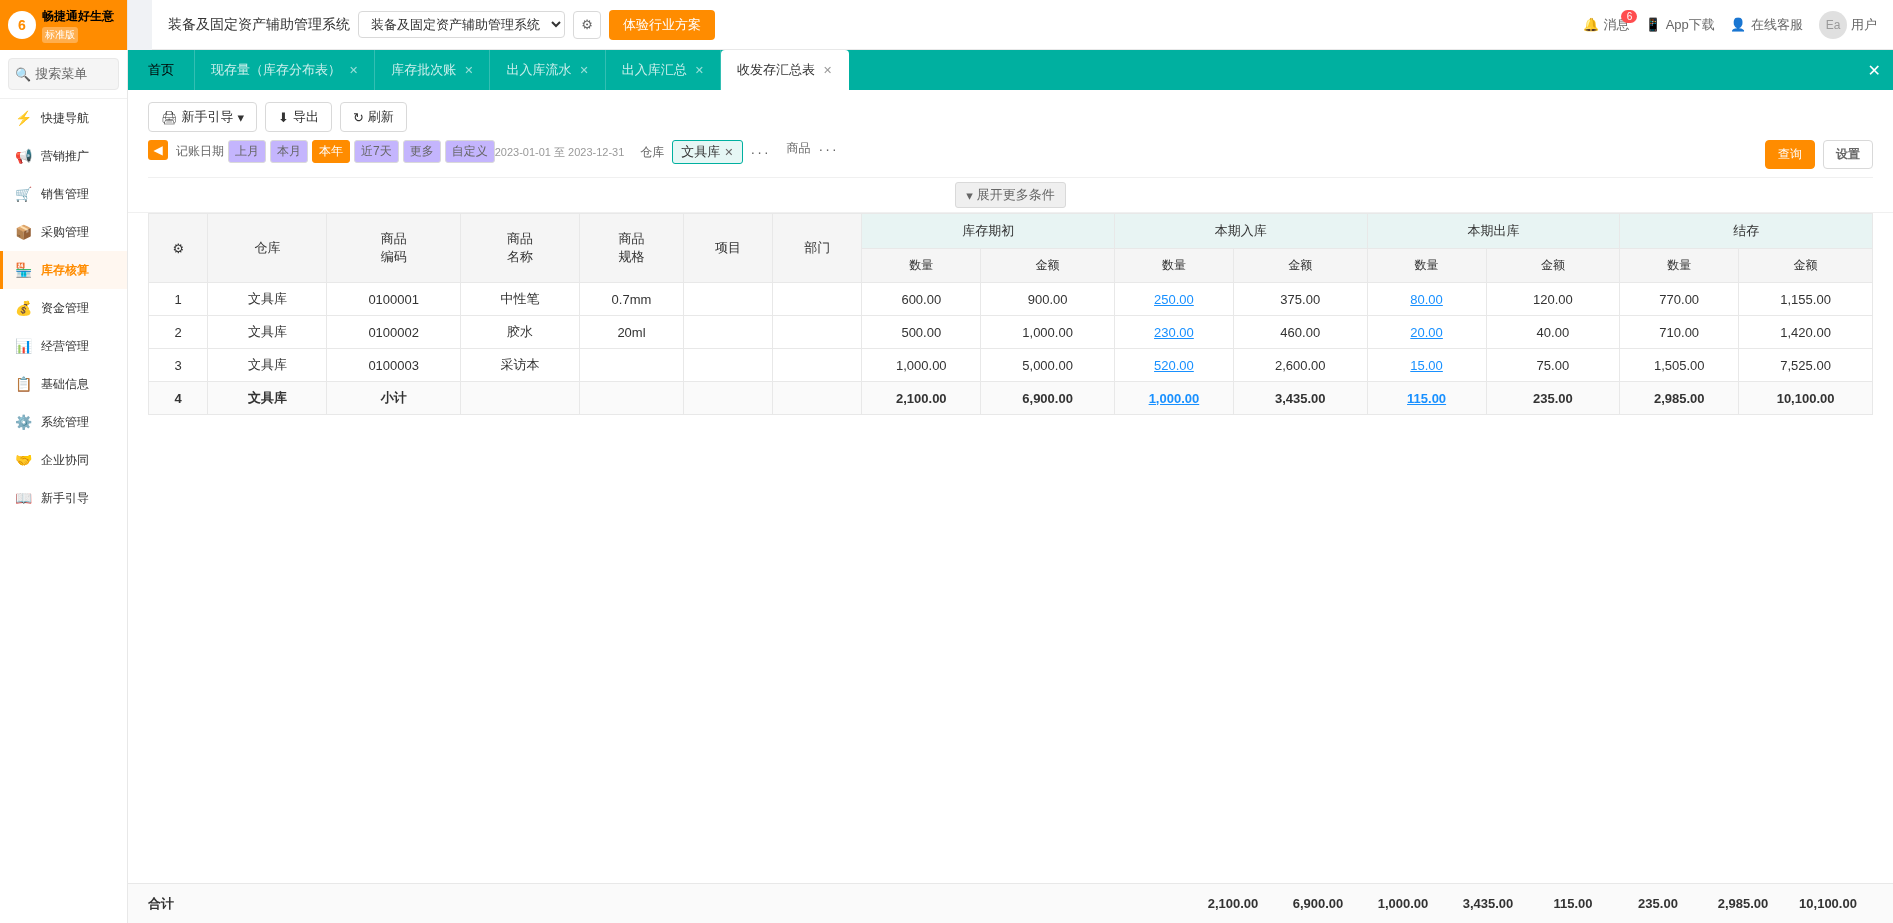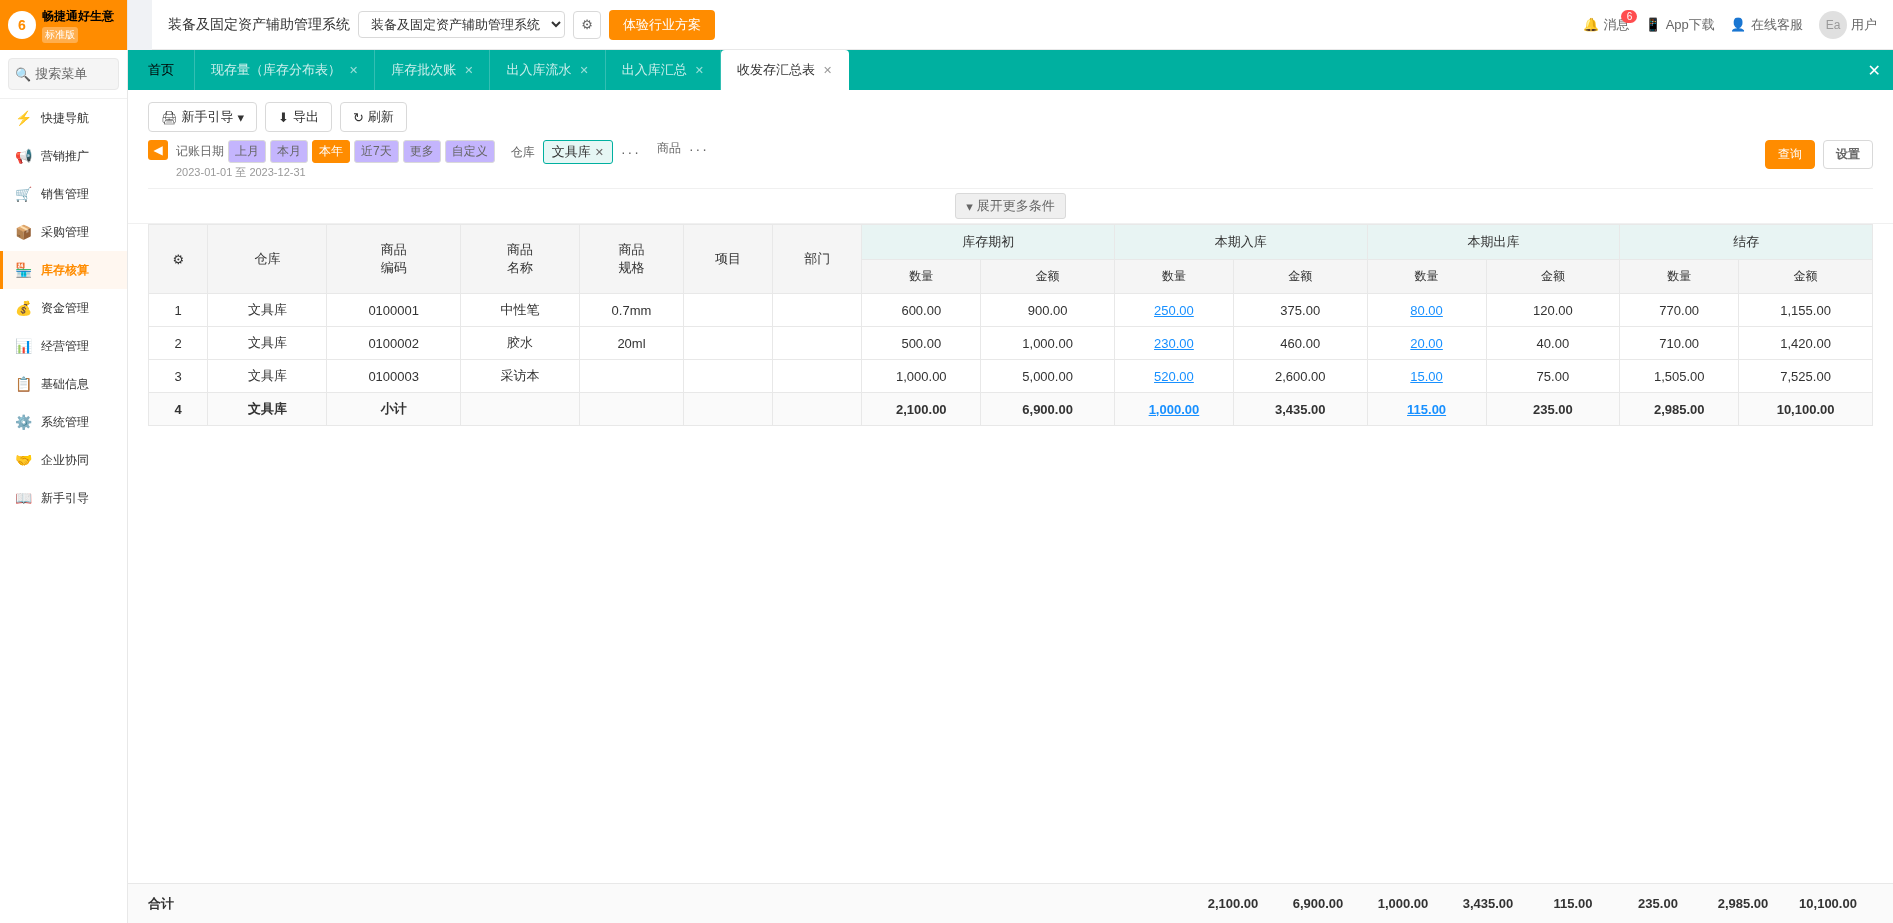--- a/index.html
+++ b/index.html
@@ -44,21 +44,21 @@
 
     
     .content { flex: 1; overflow: hidden; background: #f0f2f5; display: flex; flex-direction: column; }
     .page-container { background: #fff; margin: 0; flex: 1; display: flex; flex-direction: column; overflow: hidden; }
 
     
     .page-header { padding: 12px 20px 0; border-bottom: 1px solid #f0f0f0; }
     .page-title { font-size: 15px; font-weight: bold; color: #333; margin-bottom: 12px; }
     .filter-label { color: #666; font-size: 12px; white-space: nowrap; }
     .filter-collapse { width: 20px; height: 20px; background: #ff8c00; color: #fff; border-radius: 3px; display: flex; align-items: center; justify-content: center; cursor: pointer; font-size: 12px; flex-shrink: 0; }
-    .date-range { display: flex; flex-direction: column; }
+    .date-range { display: flex; flex-direction: row; align-items: center; }
     .date-btns { display: flex; gap: 4px; align-items: center; }
     .date-btn { padding: 2px 6px; border: 1px solid #d9d9d9; border-radius: 3px; cursor: pointer; color: #666; font-size: 12px; background: #c4b5fd; }
     .date-btn.active { background: #ff8c00; color: #fff; border-color: #ff8c00; }
     .date-range-text { font-size: 11px; color: #999; margin-top: 2px; }
     .warehouse-tag { background: #e6f7f5; border: 1px solid #00b0a0; border-radius: 3px; padding: 2px 8px; color: #333; font-size: 12px; display: flex; align-items: center; gap: 4px; }
     .warehouse-tag-close { color: #666; cursor: pointer; font-size: 11px; }
     .filter-dots { color: #666; cursor: pointer; font-size: 14px; letter-spacing: 2px; }
     .expand-btn { display: flex; align-items: center; gap: 4px; color: #666; font-size: 12px; cursor: pointer; border: 1px solid #d9d9d9; padding: 3px 10px; border-radius: 3px; }
     .action-btn { padding: 5px 12px; border: 1px solid #d9d9d9; border-radius: 4px; cursor: pointer; font-size: 12px; background: #fff; color: #333; display: flex; align-items: center; gap: 4px; }
     .action-btn.primary { background: #ff8c00; color: #fff; border-color: #ff8c00; }

